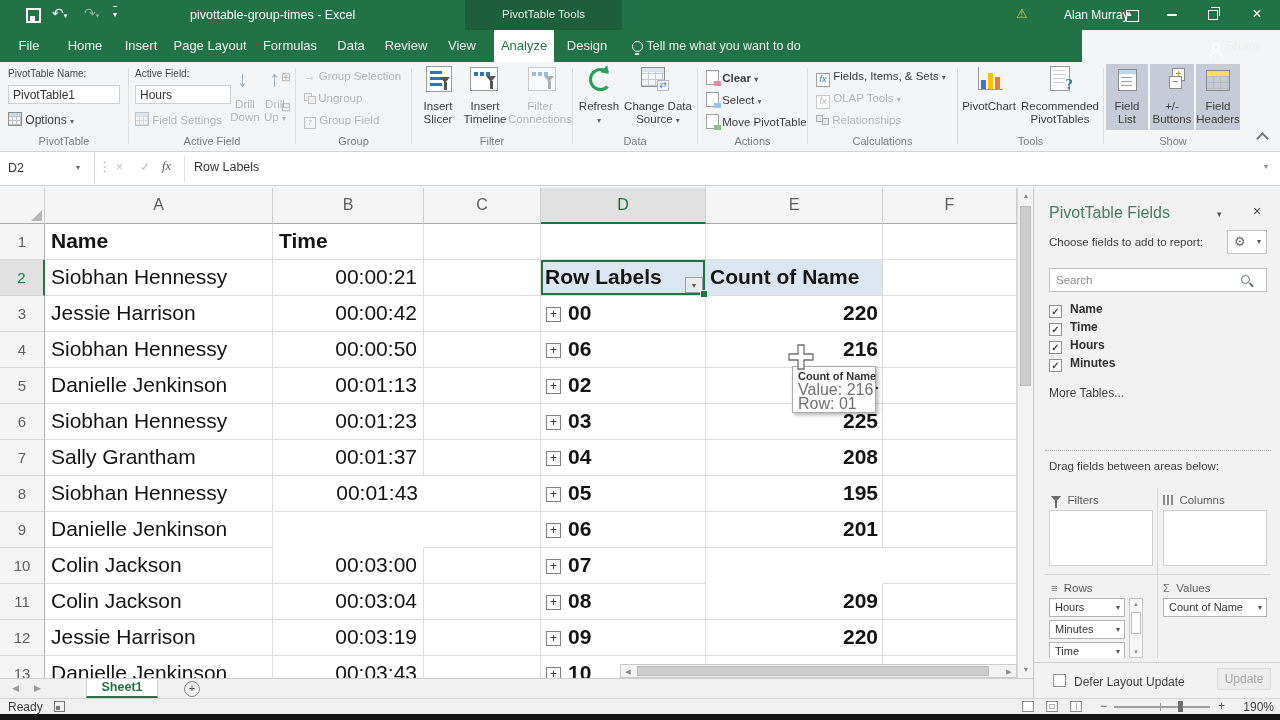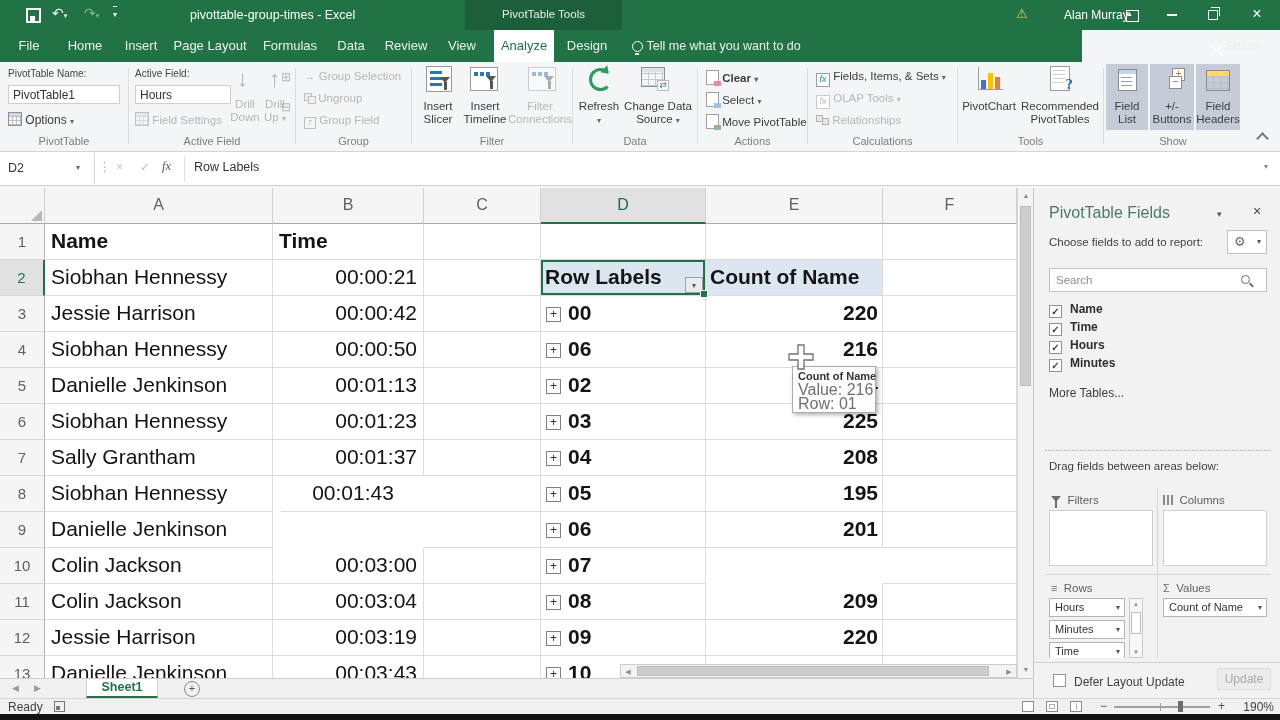--- a/index.html
+++ b/index.html
@@ -363,21 +363,21 @@
       <div class="gc" style="left: 883px; top: 216px; width: 134px; height: 36px;"></div>
       <div class="gh rowh" style="left: 0px; top: 252px; width: 45px; height: 36px;">7</div>
       <div class="gc nm" style="left: 45px; top: 252px; width: 228px; height: 36px;">Sally Grantham</div>
       <div class="gc tm" style="left: 273px; top: 252px; width: 151px; height: 36px;">00:01:37</div>
       <div class="gc" style="left: 424px; top: 252px; width: 117px; height: 36px;"></div>
       <div class="gc pvl" style="left: 541px; top: 252px; width: 165px; height: 36px;"><span class="xbtn">+</span><span>04</span></div>
       <div class="gc pvv" style="left: 706px; top: 252px; width: 177px; height: 36px;">208</div>
       <div class="gc" style="left: 883px; top: 252px; width: 134px; height: 36px;"></div>
       <div class="gh rowh" style="left: 0px; top: 288px; width: 45px; height: 36px;">8</div>
       <div class="gc nm" style="left: 45px; top: 288px; width: 228px; height: 36px;">Siobhan Hennessy</div>
-      <div class="gc tm" style="left: 281px; top: 288px; width: 151px; height: 36px; text-align: center;">00:01:43</div>
+      <div class="gc tm" style="left: 274px; top: 288px; width: 151px; height: 36px;">00:01:43</div>
       <div class="gc" style="left: 424px; top: 288px; width: 117px; height: 36px;"></div>
       <div class="gc pvl" style="left: 541px; top: 288px; width: 165px; height: 36px;"><span class="xbtn">+</span><span>05</span></div>
       <div class="gc pvv" style="left: 706px; top: 288px; width: 177px; height: 36px;">195</div>
       <div class="gc" style="left: 883px; top: 288px; width: 134px; height: 36px;"></div>
       <div class="gh rowh" style="left: 0px; top: 324px; width: 45px; height: 36px;">9</div>
       <div class="gc nm" style="left: 45px; top: 324px; width: 228px; height: 36px;">Danielle Jenkinson</div>
       <div class="gc" style="left: 424px; top: 324px; width: 117px; height: 36px;"></div>
       <div class="gc pvl" style="left: 541px; top: 324px; width: 165px; height: 36px;"><span class="xbtn">+</span><span>06</span></div>
       <div class="gc pvv" style="left: 706px; top: 324px; width: 177px; height: 36px;">201</div>
       <div class="gc" style="left: 883px; top: 324px; width: 134px; height: 36px;"></div>

